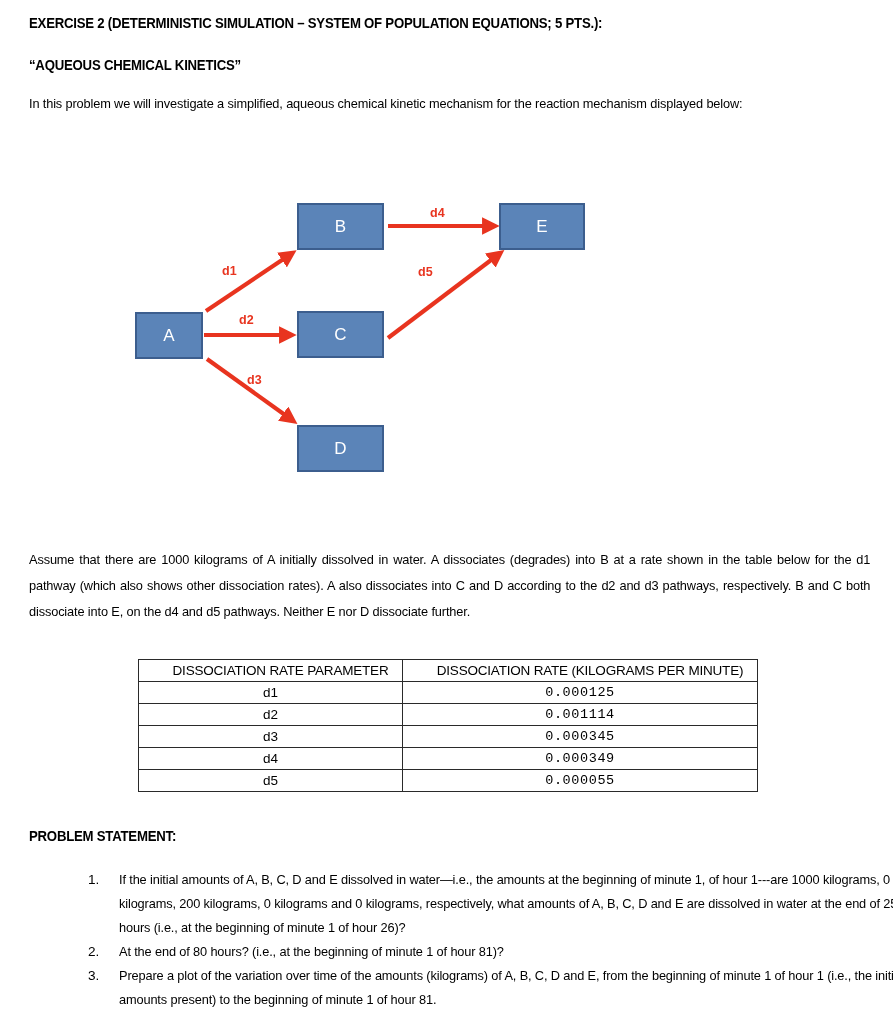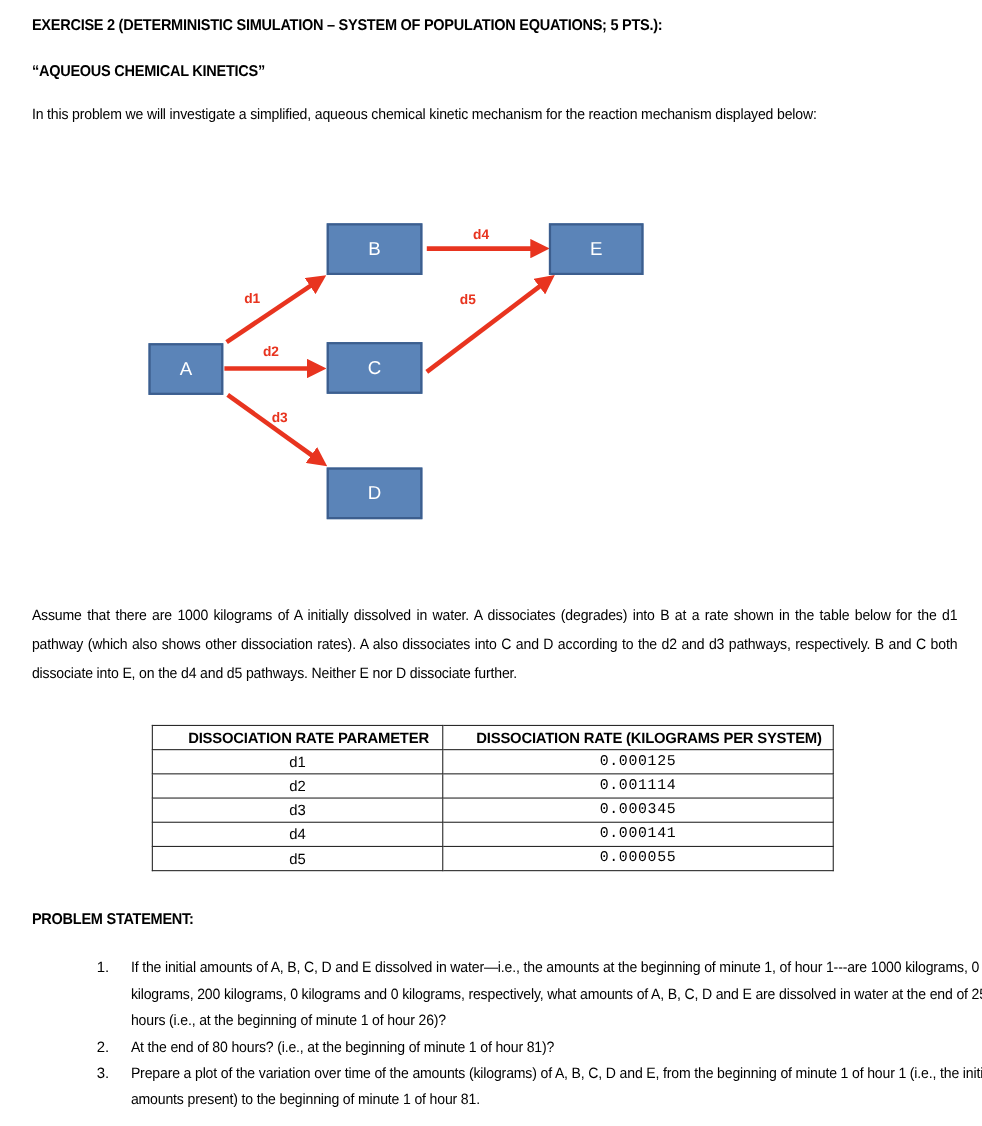--- a/index.html
+++ b/index.html
@@ -108,21 +108,21 @@
     table-layout: fixed;
   }
   .rate-table td, .rate-table th {
     border: 1px solid #2a2a2a;
     height: 21px;
     padding: 0 2px;
     text-align: center;
     vertical-align: middle;
   }
   .rate-table th {
-    font-weight: bold;
+    font-weight: normal;
     font-size: 13.5px;
     letter-spacing: -0.2px;
     font-family: "Liberation Sans", sans-serif;
     padding-left: 22px;
   }
   .rate-table td.param {
     font-size: 13.5px;
     font-family: "Liberation Sans", sans-serif;
   }
   .rate-table td.rate {
@@ -221,39 +221,39 @@
   <div class="para" id="assume-para">Assume that there are 1000 kilograms of A initially dissolved in water.  A dissociates (degrades) into B at a rate shown in the table below for the d1 pathway (which also shows other dissociation rates).  A also dissociates into C and D according to the d2 and d3 pathways, respectively. B and C both dissociate into E, on the d4 and d5 pathways. Neither E nor D dissociate further.</div>
 
   <table class="rate-table">
     <colgroup>
       <col class="col-a">
       <col class="col-b">
     </colgroup>
     <thead>
       <tr>
         <th>DISSOCIATION RATE PARAMETER</th>
-        <th>DISSOCIATION RATE (KILOGRAMS PER SYSTEM)</th>
+        <th>DISSOCIATION RATE (KILOGRAMS PER MINUTE)</th>
       </tr>
     </thead>
     <tbody>
       <tr>
         <td class="param">d1</td>
         <td class="rate">0.000125</td>
       </tr>
       <tr>
         <td class="param">d2</td>
         <td class="rate">0.001114</td>
       </tr>
       <tr>
         <td class="param">d3</td>
         <td class="rate">0.000345</td>
       </tr>
       <tr>
         <td class="param">d4</td>
-        <td class="rate">0.000141</td>
+        <td class="rate">0.000349</td>
       </tr>
       <tr>
         <td class="param">d5</td>
         <td class="rate">0.000055</td>
       </tr>
     </tbody>
   </table>
 
   <div class="heading" id="problem-statement-heading">PROBLEM STATEMENT:</div>
 

